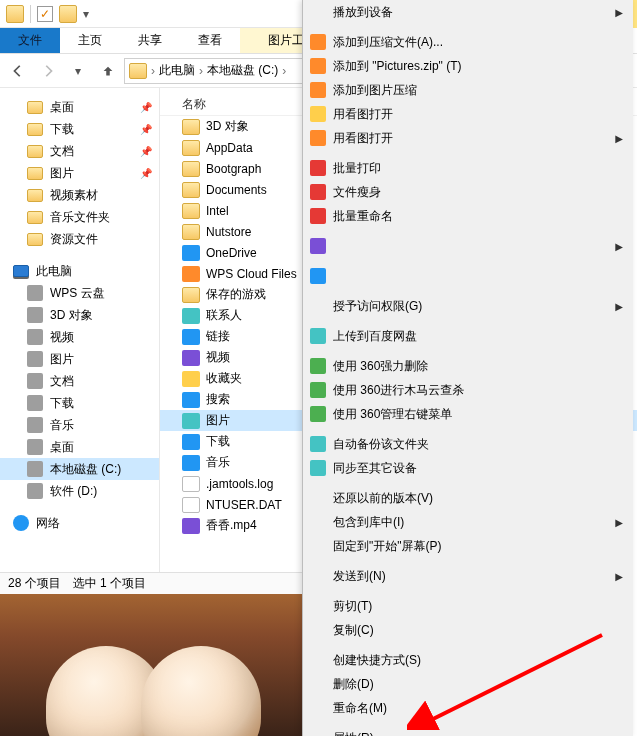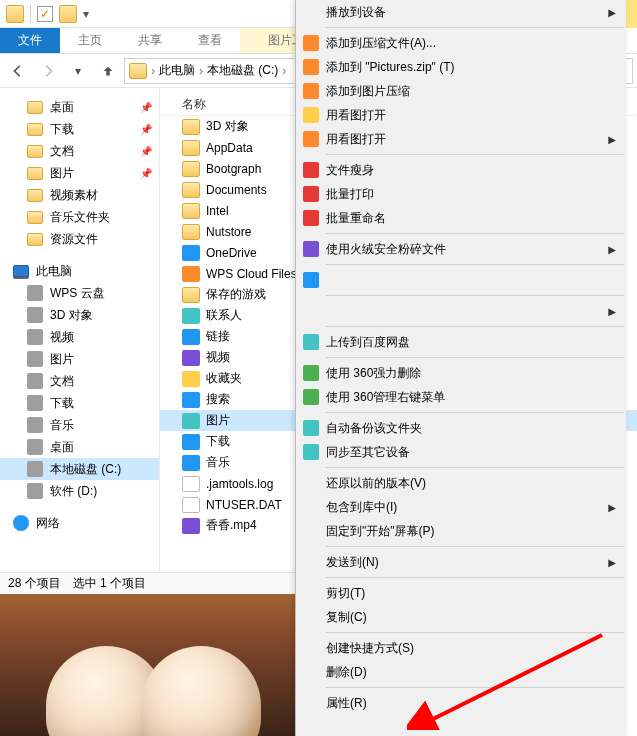--- a/index.html
+++ b/index.html
@@ -3,22 +3,22 @@
 <meta charset="utf-8">
 <style>
 *{margin:0;padding:0;box-sizing:border-box;font-family:"Microsoft YaHei","Segoe UI",sans-serif;font-size:12px;color:#000;}
 body{width:637px;height:736px;background:#fff;overflow:hidden;position:relative;}
 .top-bar{height:28px;background:#fff;display:flex;align-items:center;border-bottom:1px solid #e5e5e5;}
 .top-bar .qat{display:flex;align-items:center;gap:6px;padding:0 6px;}
 .top-bar .qat .folder-ico{width:18px;height:18px;}
 .top-bar .qat .sep{width:1px;height:18px;background:#d0d0d0;}
 .top-bar .manage-group{margin-left:auto;width:80px;height:28px;background:#ffe481;display:flex;align-items:center;justify-content:center;font-size:12px;}
 .ribbon{height:26px;display:flex;align-items:stretch;background:#fff;border-bottom:1px solid #e0e0e0;}
-.ribbon .tab{padding:0 18px;display:flex;align-items:center;font-size:12px;color:#737373;}
-.ribbon .tab.file{background:#1979ca;color:#ffffff;}
+.ribbon .tab{padding:0 18px;display:flex;align-items:center;font-size:12px;color:#000000;}
+.ribbon .tab.file{background:#1979ca;color:#0f172a;}
 .ribbon .tab.tool{background:#fff7d1;padding-left:28px;}
 .addr-bar{height:34px;display:flex;align-items:center;padding:4px;border-bottom:1px solid #e8e8e8;gap:2px;}
 .addr-bar .navbtn{width:28px;height:26px;display:flex;align-items:center;justify-content:center;color:#555;}
 .addr-bar .navbtn svg{width:14px;height:14px;}
 .addr-bar .crumbs{flex:1;height:26px;border:1px solid #cfcfcf;display:flex;align-items:center;padding:0 4px;gap:4px;overflow:hidden;}
 .addr-bar .crumbs .folder-ico{width:18px;height:16px;}
 .addr-bar .crumbs .crumb{display:flex;align-items:center;gap:4px;white-space:nowrap;}
 .addr-bar .crumbs .crumb .chev{color:#777;}
 .main{display:flex;height:calc(100% - 28px - 26px - 34px);}
 .sidebar{width:160px;border-right:1px solid #e8e8e8;overflow:hidden;padding-top:8px;}
@@ -30,21 +30,21 @@
 .sidebar .item .pin{margin-left:auto;color:#777;font-size:10px;}
 .filelist{flex:1;overflow:hidden;padding-top:6px;}
 .filelist .hdr{height:22px;display:flex;align-items:center;padding-left:22px;color:#333;border-bottom:1px solid #f0f0f0;}
 .filelist .fitem{height:21px;display:flex;align-items:center;gap:6px;padding-left:22px;}
 .filelist .fitem.selected{background:#cce8ff;}
 .filelist .fitem .ico{width:18px;height:16px;flex:none;}
 .bottom-wrap{position:absolute;left:0;width:306px;bottom:0;text-align:center;}
 .status-bar{height:22px;border-top:1px solid #e0e0e0;background:#fafafa;display:flex;align-items:center;gap:12px;padding:0 8px;font-size:11px;color:#333;}
 .preview{height:142px;background:linear-gradient(#a36432 0%,#84492b 30%,#3a2318 100%);display:flex;align-items:flex-end;justify-content:center;overflow:hidden;}
 .paw{width:120px;height:120px;border-radius:50% 50% 40% 40%;background:radial-gradient(circle at 40% 30%,#fff4e6,#f5d7b8 60%,#d98e4a 100%);margin-bottom:-30px;box-shadow:inset -10px -20px 30px rgba(0,0,0,.2);}
-.ctx-menu{position:absolute;top:0;right:11px;width:331px;height:736px;background:#f0f0f0;border-left:1px solid #bcbcbc;box-shadow:-2px 0 6px rgba(0,0,0,.15);display:flex;flex-direction:column;}
+.ctx-menu{position:absolute;top:0;right:4px;width:331px;height:736px;background:#f0f0f0;border-left:1px solid #bcbcbc;box-shadow:-2px 0 6px rgba(0,0,0,.15);display:flex;flex-direction:column;}
 .ctx-menu .row{min-height:24px;display:flex;align-items:center;padding:2px 26px 2px 0;position:relative;}
 .ctx-menu .row .icon-slot{width:30px;display:flex;align-items:center;justify-content:center;flex:none;}
 .ctx-menu .row .icon-slot .mi{width:16px;height:16px;}
 .ctx-menu .row .label{flex:1;white-space:nowrap;overflow:hidden;}
 .ctx-menu .row .sub-arrow{position:absolute;right:10px;color:#333;font-size:10px;}
 .ctx-menu .sep{height:1px;margin:3px 2px 3px 30px;background:#d0d0d0;}
 .arrow-overlay{position:absolute;right:30px;bottom:6px;width:200px;height:100px;pointer-events:none;}
 .arrow-overlay svg{width:100%;height:100%;}
 
 .ico-folder{background:linear-gradient(#ffe9a8,#f7c865);border:1px solid #d6a93e;border-radius:2px;}
@@ -379,66 +379,72 @@
         <span class="mi ico-generic orange"></span>
       </span>
       <span class="label">用看图打开</span>
       <span class="sub-arrow">▶</span>
     </div>
     <div class="sep"></div>
     <div class="row">
       <span class="icon-slot">
         <span class="mi ico-generic red"></span>
       </span>
+      <span class="label">批量打印</span>
+    </div>
+    <div class="row">
+      <span class="icon-slot">
+        <span class="mi ico-generic red"></span>
+      </span>
       <span class="label">文件瘦身</span>
     </div>
     <div class="row">
       <span class="icon-slot">
         <span class="mi ico-generic red"></span>
       </span>
-      <span class="label">批量打印</span>
-    </div>
-    <div class="row">
-      <span class="icon-slot">
-        <span class="mi ico-generic red"></span>
-      </span>
       <span class="label">批量重命名</span>
     </div>
     <div class="sep"></div>
     <div class="row">
       <span class="icon-slot">
         <span class="mi ico-generic purple"></span>
       </span>
-      <span class="label">使用火绒安全粉碎文件</span>
       <span class="sub-arrow">▶</span>
     </div>
     <div class="sep"></div>
     <div class="row">
       <span class="icon-slot">
         <span class="mi ico-generic blue"></span>
       </span>
     </div>
     <div class="sep"></div>
     <div class="row">
       <span class="icon-slot"></span>
+      <span class="label">授予访问权限(G)</span>
       <span class="sub-arrow">▶</span>
     </div>
     <div class="sep"></div>
     <div class="row">
       <span class="icon-slot">
         <span class="mi ico-generic teal"></span>
       </span>
       <span class="label">上传到百度网盘</span>
     </div>
     <div class="sep"></div>
     <div class="row">
       <span class="icon-slot">
         <span class="mi ico-generic green"></span>
       </span>
       <span class="label">使用 360强力删除</span>
+    </div>
+    <div class="row">
+      <span class="icon-slot">
+        <span class="mi ico-generic green"></span>
+      </span>
+      <span class="label">使用 360进行木马云查杀</span>
     </div>
     <div class="row">
       <span class="icon-slot">
         <span class="mi ico-generic green"></span>
       </span>
       <span class="label">使用 360管理右键菜单</span>
     </div>
     <div class="sep"></div>
     <div class="row">
       <span class="icon-slot">
@@ -482,20 +488,24 @@
       <span class="label">复制(C)</span>
     </div>
     <div class="sep"></div>
     <div class="row">
       <span class="icon-slot"></span>
       <span class="label">创建快捷方式(S)</span>
     </div>
     <div class="row">
       <span class="icon-slot"></span>
       <span class="label">删除(D)</span>
+    </div>
+    <div class="row">
+      <span class="icon-slot"></span>
+      <span class="label">重命名(M)</span>
     </div>
     <div class="sep"></div>
     <div class="row">
       <span class="icon-slot"></span>
       <span class="label">属性(R)</span>
     </div>
   </div>
 
 <div class="arrow-overlay">
   <svg viewBox="0 0 200 100">

